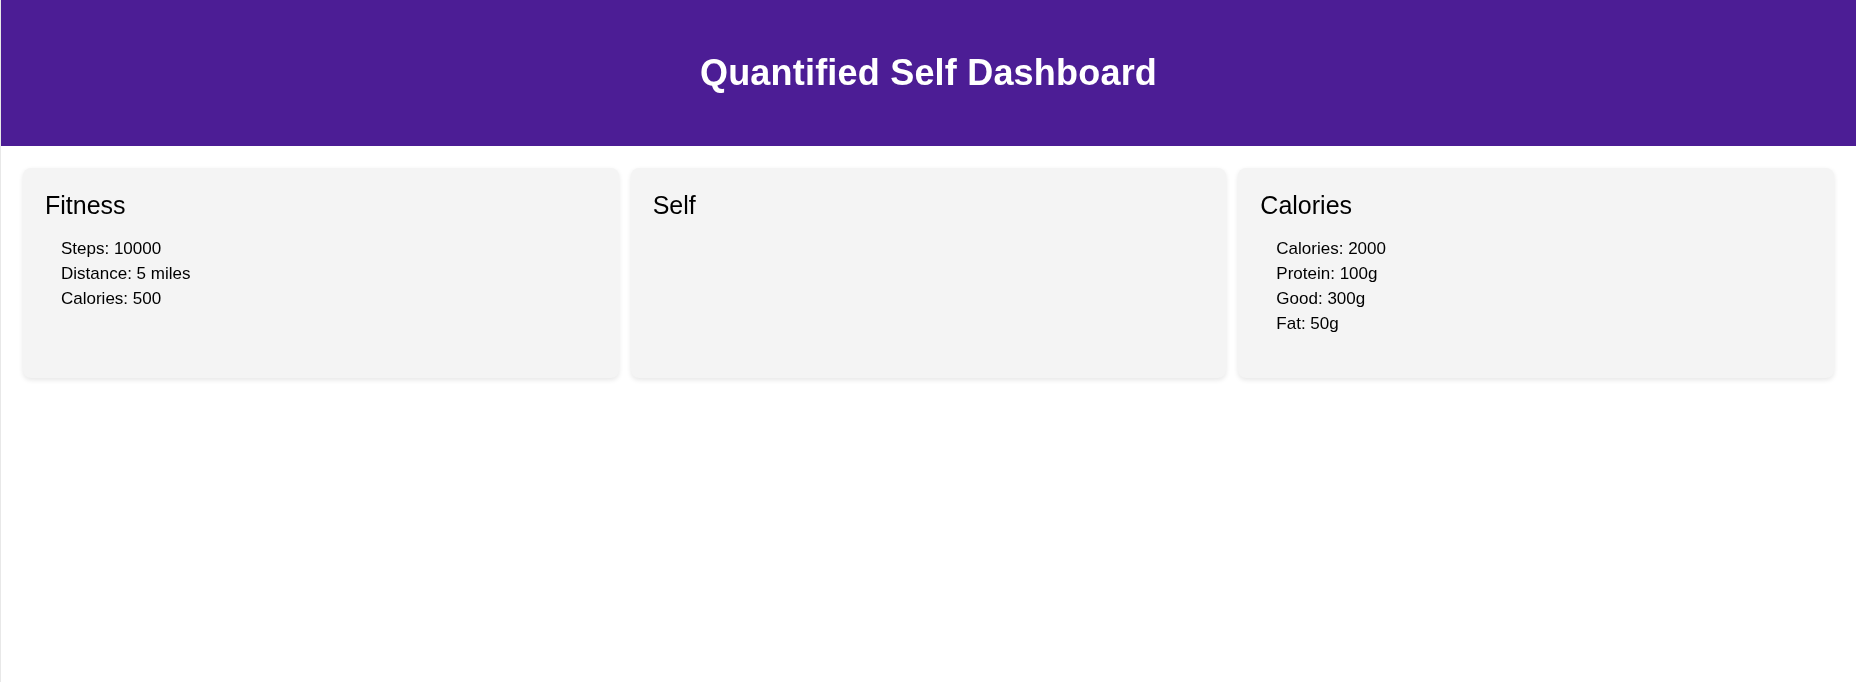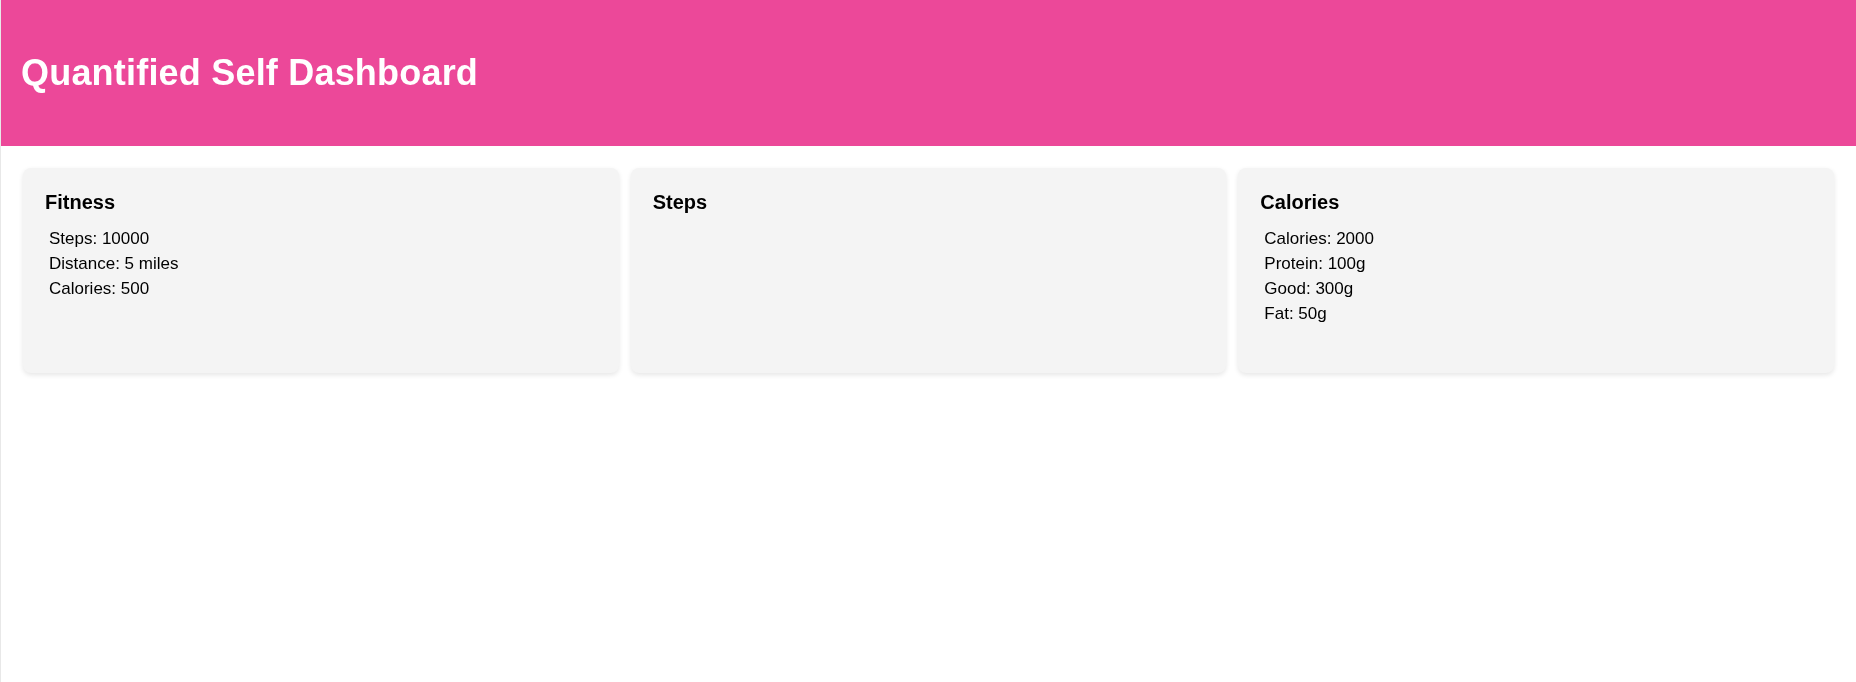--- a/index.html
+++ b/index.html
@@ -12,27 +12,27 @@
     background: #ffffff;
     font-family: "Liberation Sans", sans-serif;
   }
   body {
     border-left: 1px solid #e8e8e8;
     overflow: hidden;
   }
 
   
   .site-header {
-    background: #ec4899;
+    background: #4c1d95;
     color: #ffffff;
     width: 100%;
     height: 146px;
     display: flex;
     align-items: center;
-    justify-content: flex-start;
+    justify-content: center;
     padding: 0 20px;
   }
   .site-header h1 {
     margin: 0;
     font-size: 36px;
     line-height: 1.15;
     font-weight: bold;
     letter-spacing: 0.2px;
     text-align: center;
     color: #ffffff;
@@ -55,28 +55,28 @@
     flex: 1 1 0;
     min-width: 0;
     background: #f4f4f4;
     border-radius: 8px;
     box-shadow: 0 2px 5px rgba(0, 0, 0, 0.10);
     padding: 22px 22px 26px 22px;
     min-height: 205px;
   }
   .card-title {
     margin: 0 0 12px 0;
-    font-size: 20px;
-    font-weight: bold;
+    font-size: 25px;
+    font-weight: normal;
     line-height: 1.2;
     color: #000000;
     font-family: "Liberation Sans", sans-serif;
   }
   .card-metrics {
-    margin: 4px;
+    margin: 16px;
     padding: 0;
     list-style: none;
   }
   .card-metric {
     font-size: 17px;
     line-height: 25px;
     color: #000000;
     white-space: nowrap;
   }
 </style>
@@ -93,21 +93,21 @@
     <section class="card">
       <h2 class="card-title">Fitness</h2>
       <ul class="card-metrics">
         <li class="card-metric">Steps: 10000</li>
         <li class="card-metric">Distance: 5 miles</li>
         <li class="card-metric">Calories: 500</li>
       </ul>
     </section>
 
     <section class="card">
-      <h2 class="card-title">Steps</h2>
+      <h2 class="card-title">Self</h2>
     </section>
 
     <section class="card">
       <h2 class="card-title">Calories</h2>
       <ul class="card-metrics">
         <li class="card-metric">Calories: 2000</li>
         <li class="card-metric">Protein: 100g</li>
         <li class="card-metric">Good: 300g</li>
         <li class="card-metric">Fat: 50g</li>
       </ul>

